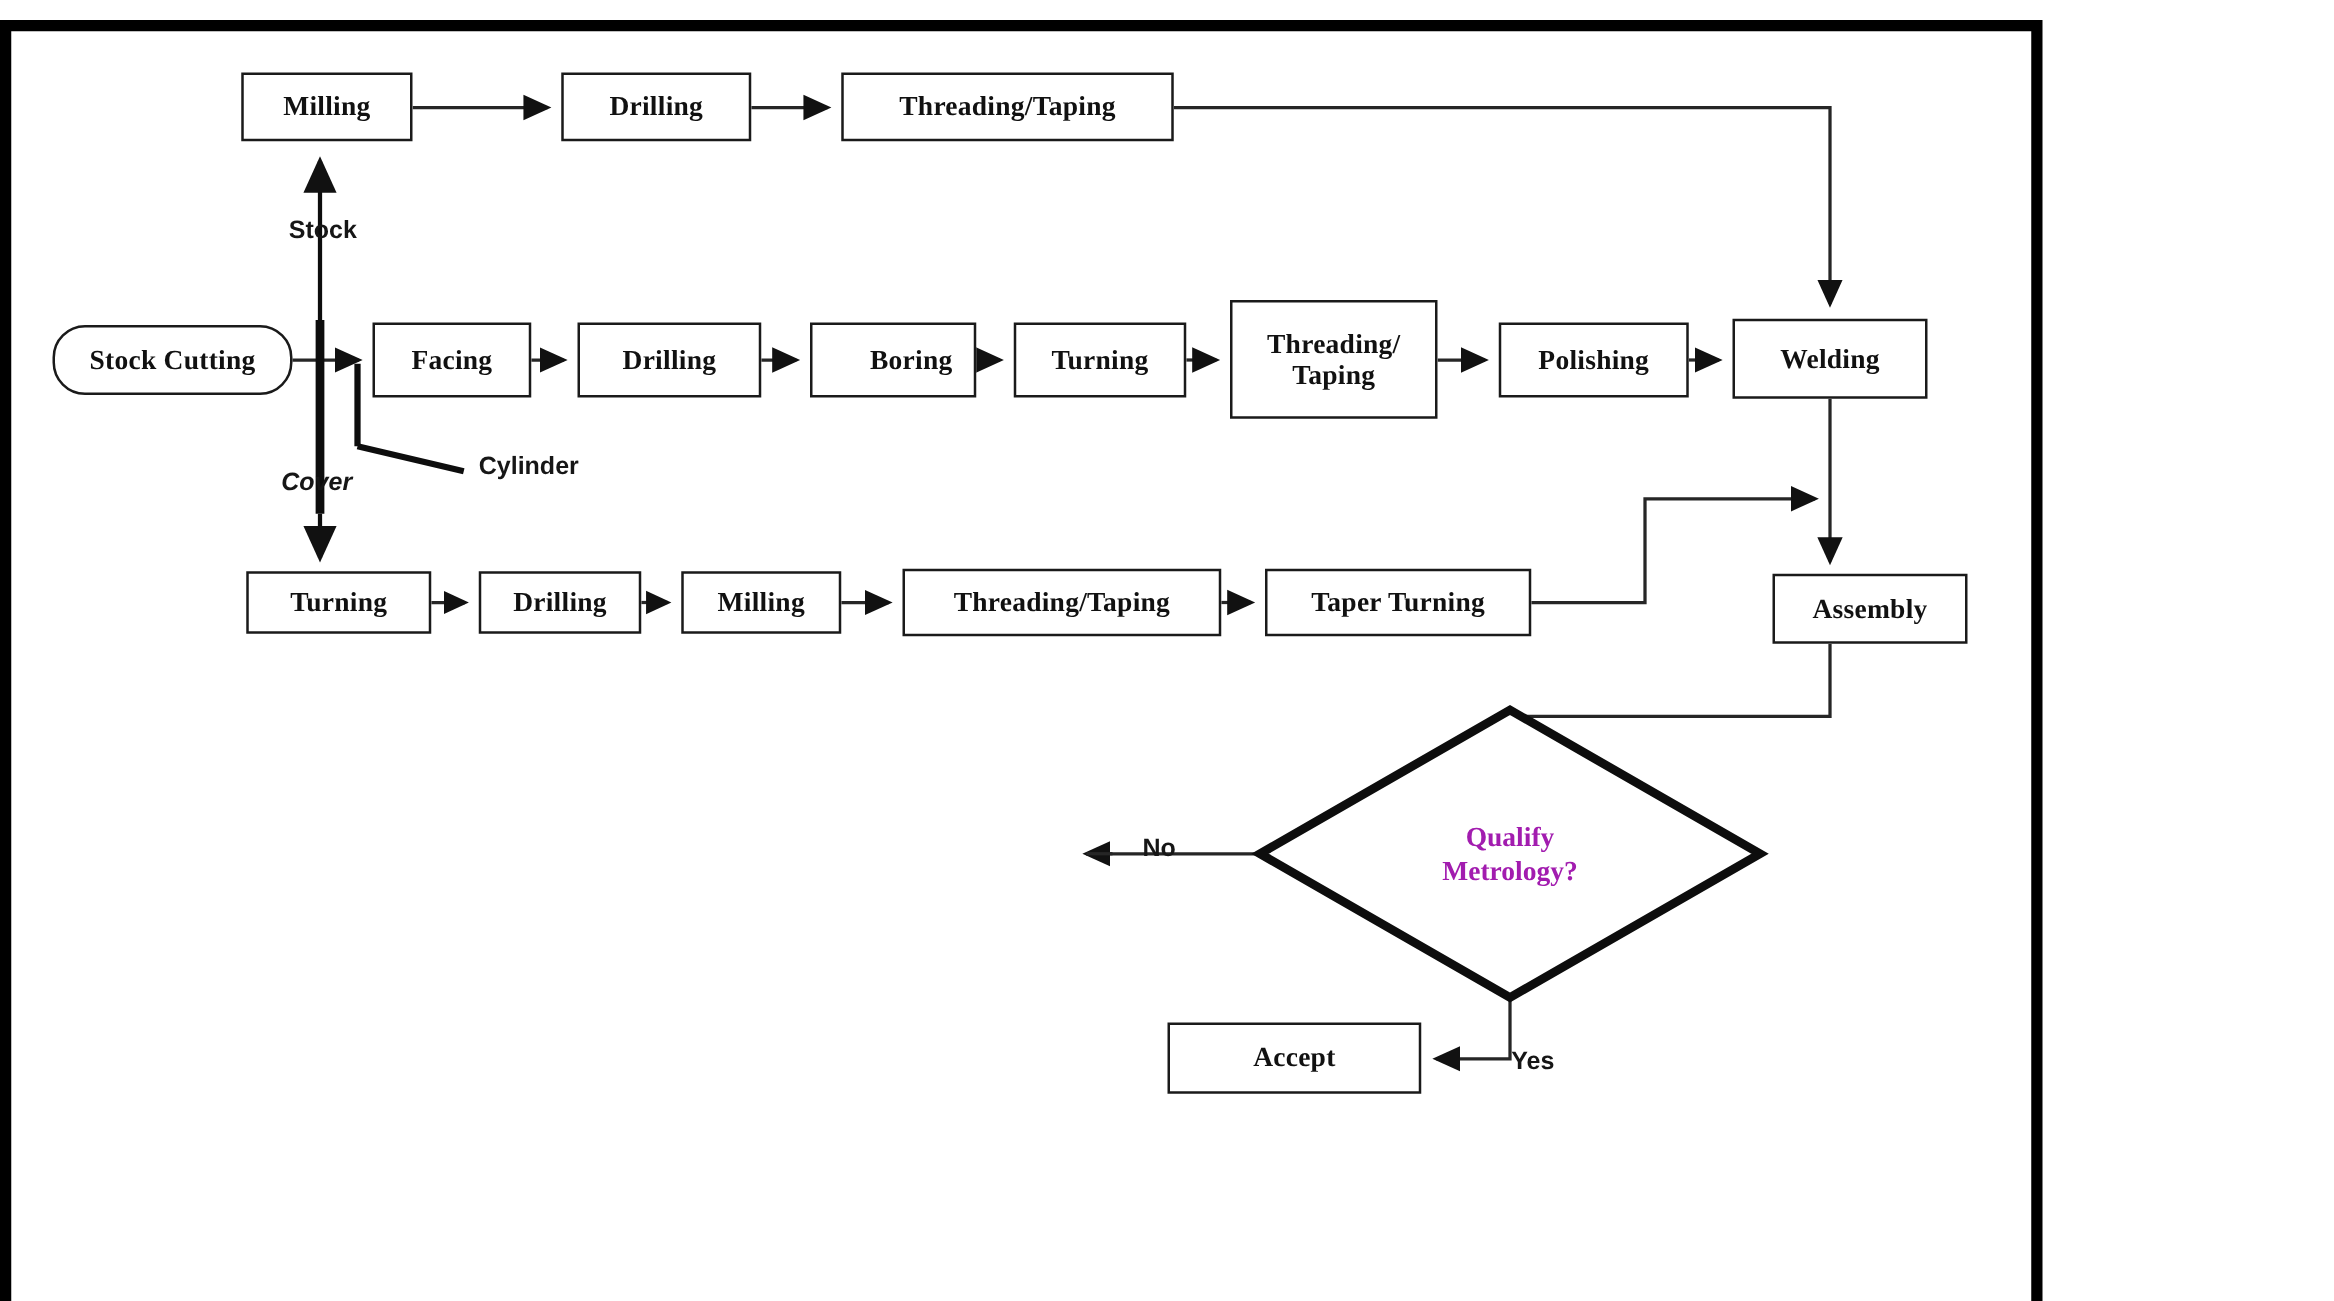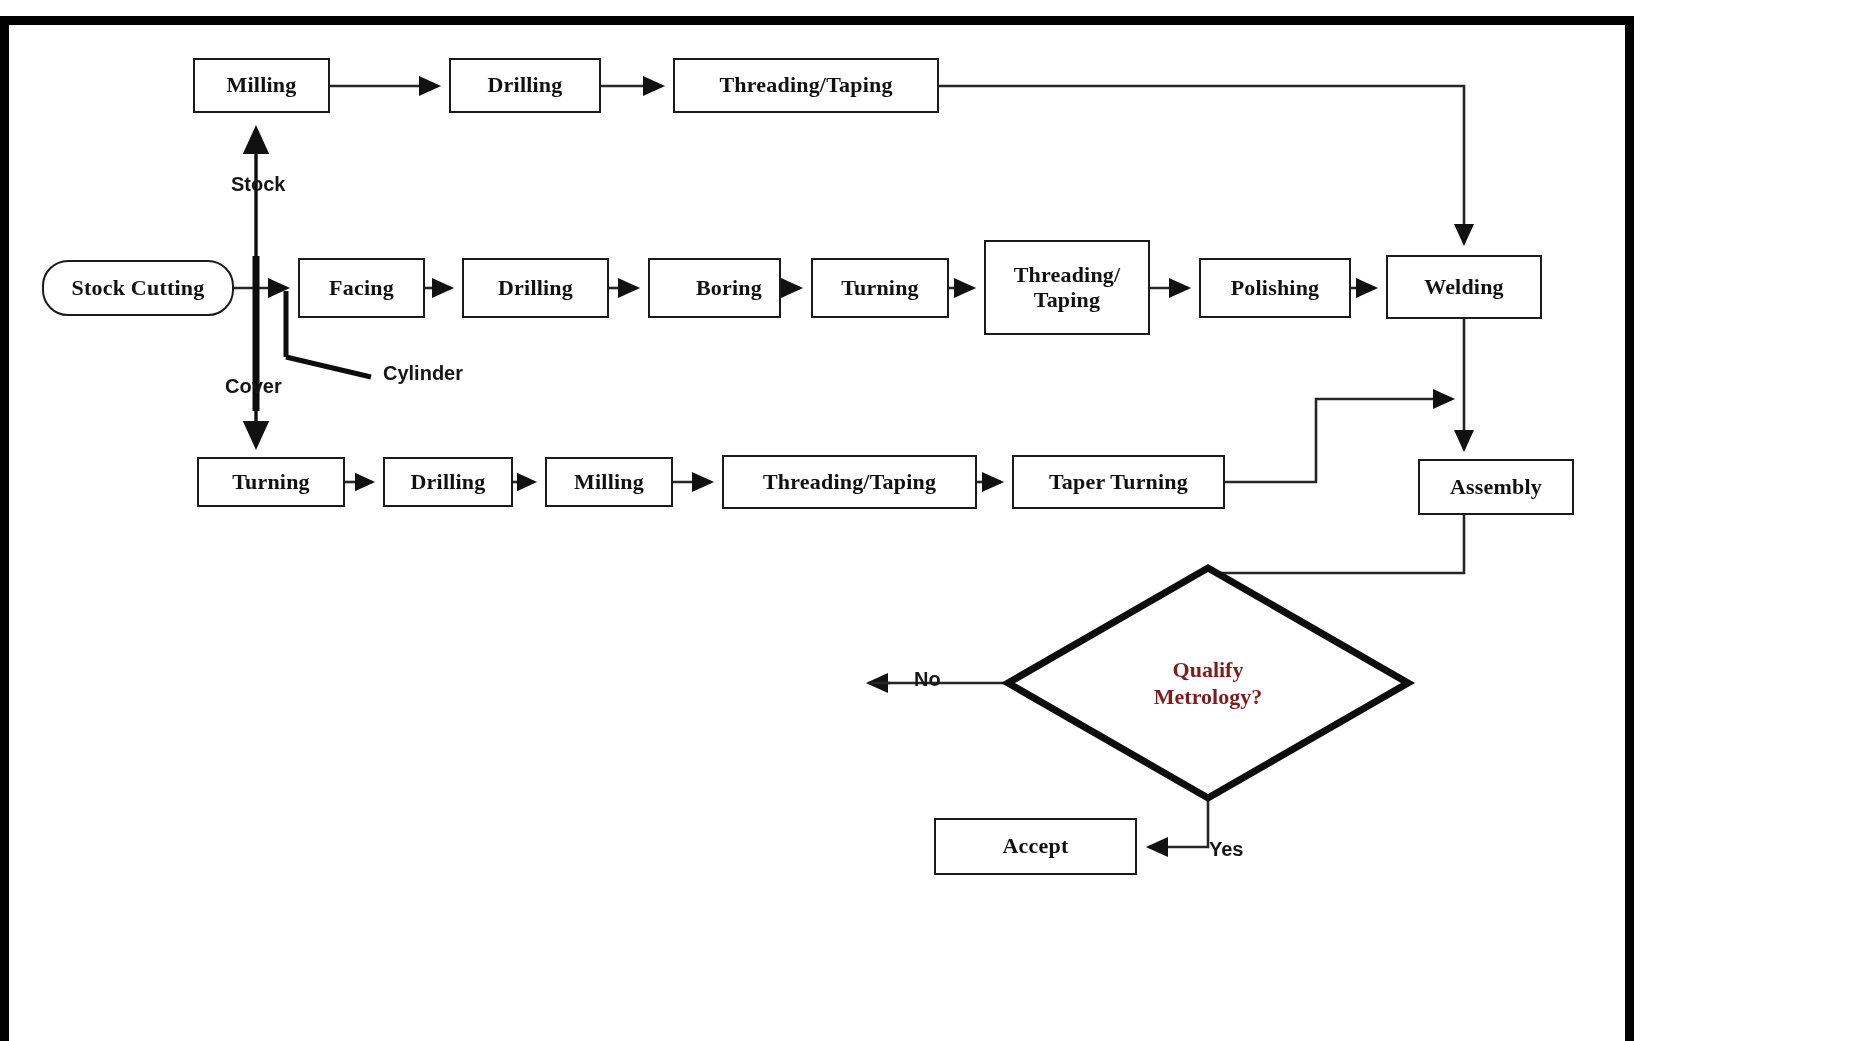--- a/index.html
+++ b/index.html
@@ -96,26 +96,26 @@
     <div class="node" style="left:188px;top:432px;width:148px;height:50px;">Turning</div>
     <div class="node" style="left:374px;top:432px;width:130px;height:50px;">Drilling</div>
     <div class="node" style="left:536px;top:432px;width:128px;height:50px;">Milling</div>
     <div class="node" style="left:713px;top:430px;width:255px;height:54px;">Threading/Taping</div>
     <div class="node" style="left:1003px;top:430px;width:213px;height:54px;">Taper Turning</div>
     <div class="node" style="left:1377px;top:434px;width:156px;height:56px;margin-left:32px;">Assembly</div>
 
     <div style="position:absolute;left:1079px;top:618px;width:240px;height:80px;
                 display:flex;align-items:center;justify-content:center;text-align:center;
                 font-family:'Liberation Serif',serif;font-weight:bold;font-size:22px;
-                line-height:1.25;white-space:pre-line;color:#7f1d1d;pointer-events:none;">Qualify
+                line-height:1.25;white-space:pre-line;color:#a21caf;pointer-events:none;">Qualify
 Metrology?</div>
 
     <div class="node" style="left:925px;top:793px;width:203px;height:57px;">Accept</div>
 
     <div class="edge-label" style="left:222px;top:148px;">Stock</div>
-    <div class="edge-label" style="left:216px;top:350px;">Cover</div>
+    <div class="edge-label" style="left:216px;top:350px;font-style:italic;">Cover</div>
     <div class="edge-label" style="left:374px;top:337px;">Cylinder</div>
 
     <div class="edge-label" style="left:905px;top:643px;">No</div>
     <div class="edge-label" style="left:1200px;top:813px;">Yes</div>
 
   </div>
 </div>
 
 </body></html>

